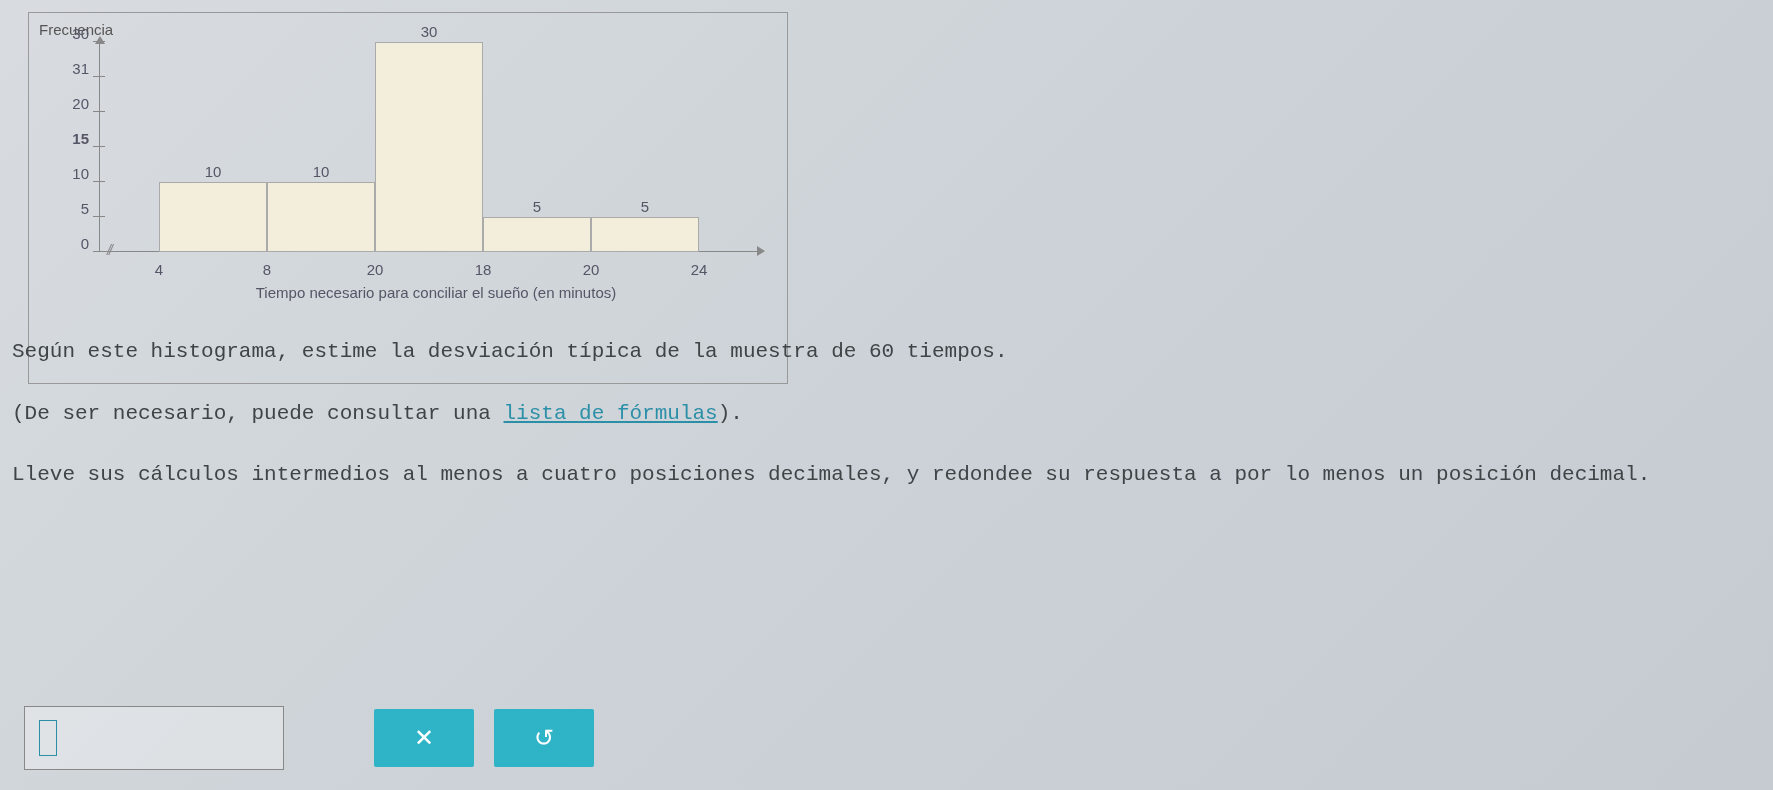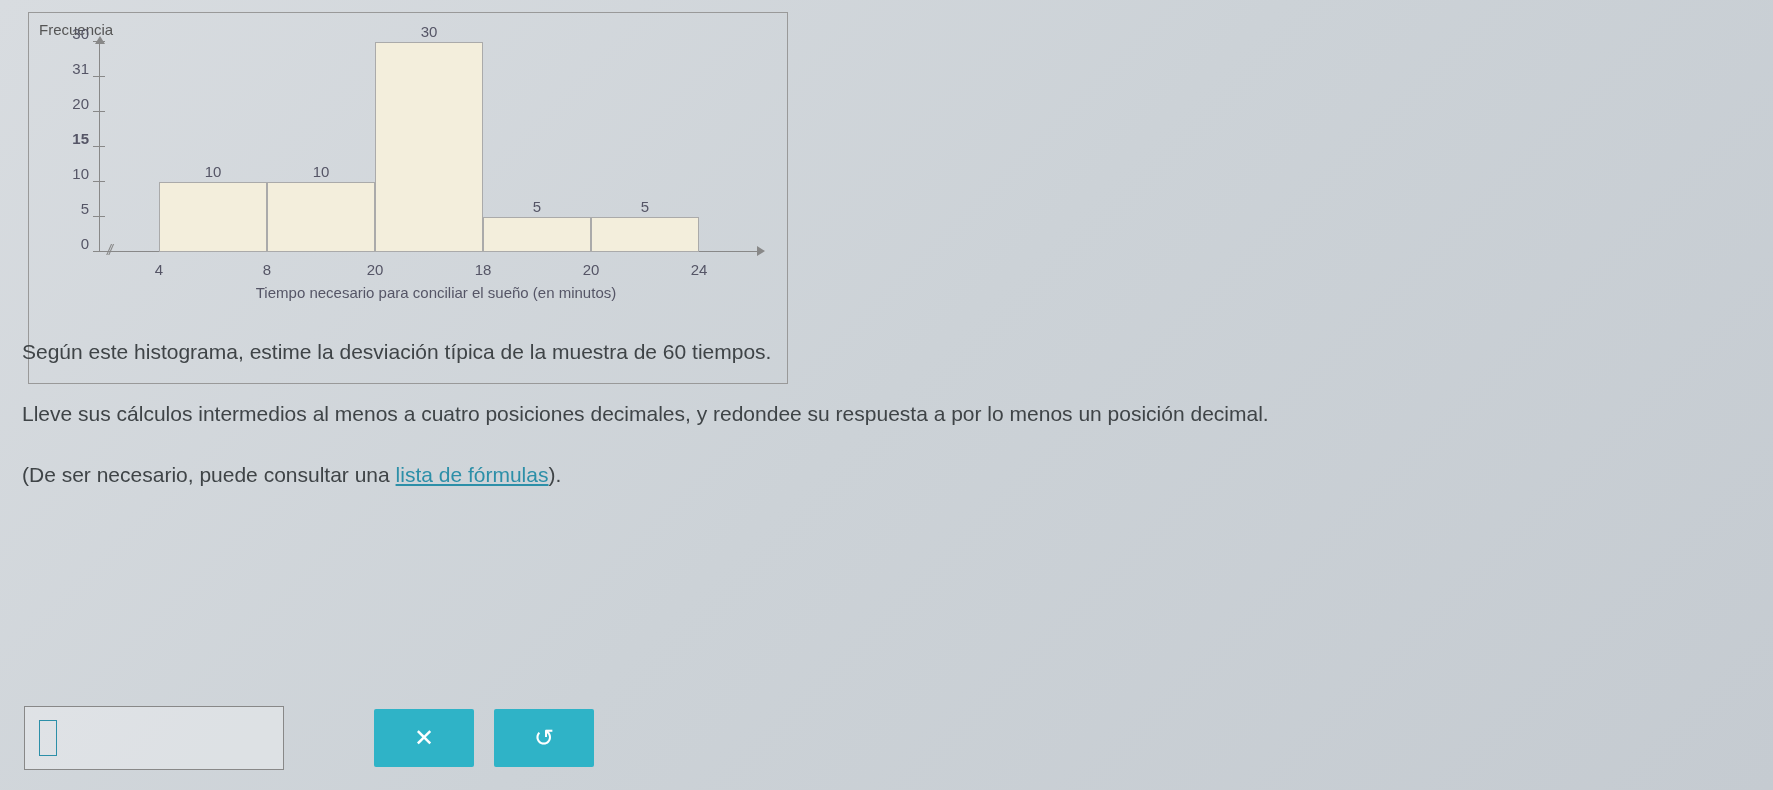--- a/index.html
+++ b/index.html
@@ -114,26 +114,27 @@
   }
   .xlabel-row {
     text-align: center;
     font-size: 15px;
     color: #556;
     margin-top: 12px;
     padding-left: 60px;
   }
   .question-text {
     position: absolute;
-    left: 22px;
+    left: 12px;
     top: 335px;
     right: 20px;
     font-size: 21px;
     color: #3f4447;
     line-height: 1.6;
+    font-family: Liberation Mono, monospace;
   }
   .question-text p { margin-bottom: 28px; }
   .link {
     color: #2c8fa8;
     text-decoration: underline;
   }
   .answer-row {
     position: absolute;
     left: 24px;
     bottom: 20px;
@@ -223,24 +224,24 @@
         <div class="x-tick-label" style="left: 542px;">20</div>
         <div class="x-tick-label" style="left: 650px;">24</div>
       </div>
   </div>
 
   <div class="xlabel-row">Tiempo necesario para conciliar el sueño (en minutos)</div>
 </div>
 
 <div class="question-text">
   <p>Según este histograma, estime la desviación típica de la muestra de 60 tiempos.</p>
-  <p>Lleve sus cálculos intermedios al menos a cuatro posiciones decimales, y redondee su respuesta a por lo menos un posición decimal.</p>
   <p>
     <span>(De ser necesario, puede consultar una </span><a class="link" href="#">lista de fórmulas</a><span>).</span>
   </p>
+  <p>Lleve sus cálculos intermedios al menos a cuatro posiciones decimales, y redondee su respuesta a por lo menos un posición decimal.</p>
 </div>
 
 <div class="answer-row">
   <div class="answer-box">
     <div class="cursor-box"></div>
   </div>
   <div class="btn-row">
     <div class="btn">✕</div>
     <div class="btn">↺</div>
   </div>

